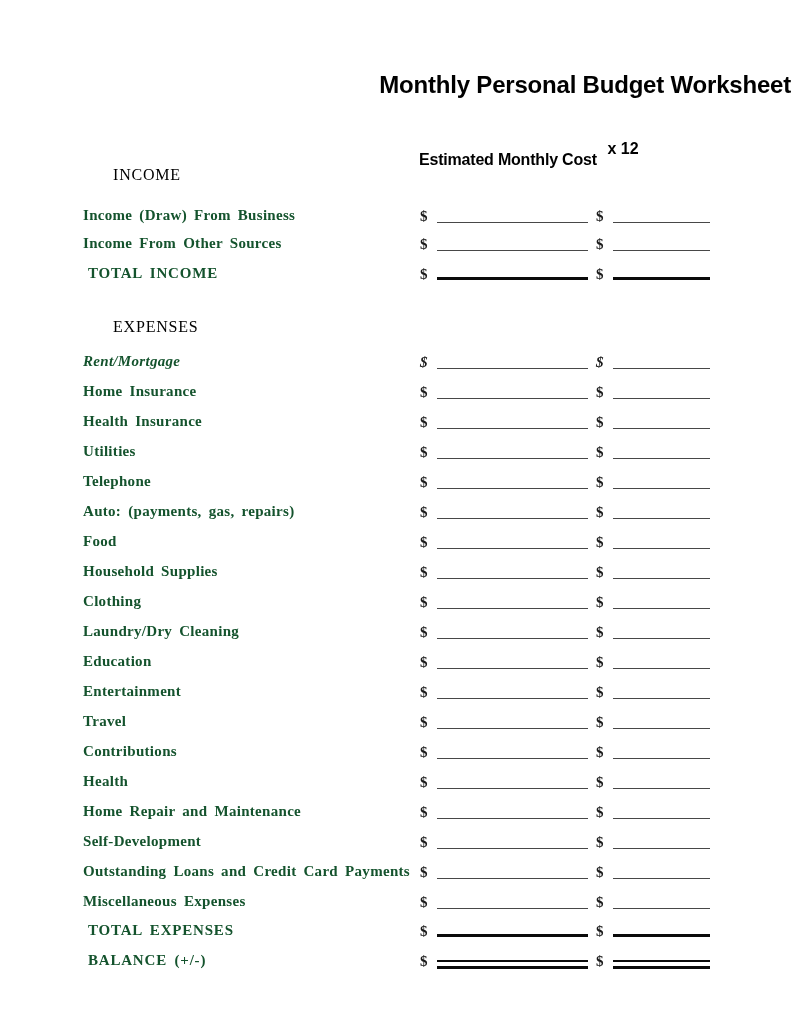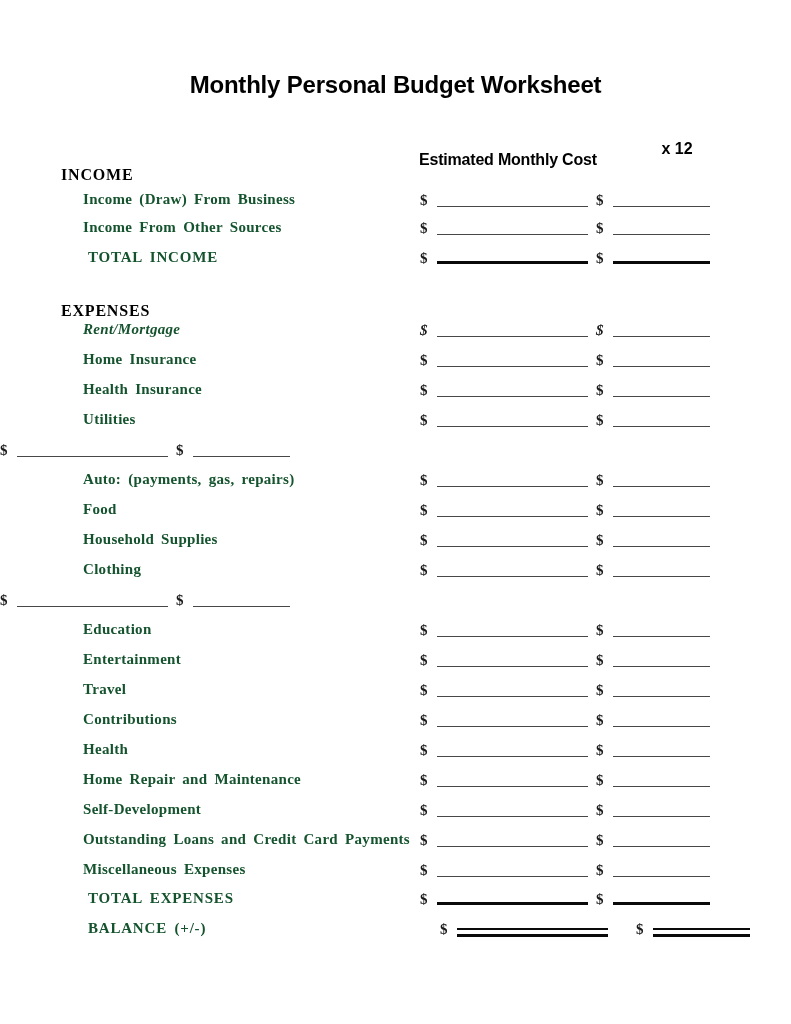--- a/index.html
+++ b/index.html
@@ -9,45 +9,45 @@
     height: 1024px;
     margin: 0 auto;
     background: #ffffff;
     color: #0e0e0e;
     font-family: "Liberation Serif", "DejaVu Serif", serif;
     overflow: hidden;
   }
   .title {
     margin: 0;
     padding-top: 70px;
-    text-align: center;
+    text-align: right;
     font-family: "Liberation Sans", "DejaVu Sans", sans-serif;
     font-size: 24px;
     font-weight: 700;
     letter-spacing: -0.2px;
     color: #000;
     line-height: 29px;
   }
   .colheads {
     position: relative;
     height: 18px;
     margin-top: 40px;
     font-family: "Liberation Sans", "DejaVu Sans", sans-serif;
     font-weight: 700;
     font-size: 16px;
     color: #000;
   }
   .colheads .monthly { position: absolute; left: 419px; top: 12px; letter-spacing: -0.2px; }
-  .colheads .annual  { position: absolute; left: 620px; top: 1px; width: 114px; text-align: center; }
+  .colheads .annual  { position: absolute; left: 566px; top: 1px; width: 114px; text-align: center; }
 
   .sec-heading {
-    margin: 0;
-    padding-left: 61px;
+    margin: 16px;
+    padding-left: 97px;
     font-size: 16px;
-    font-weight: 700;
+    font-weight: 400;
     letter-spacing: 0.8px;
     line-height: 15px;
     color: #000;
   }
   .income-heading   { margin-top: 10px; }
   .expenses-heading { margin-top: 37px; }
 
   .row { display: flex; align-items: flex-end; }
   .row .lbl {
     width: 420px;
@@ -91,21 +91,21 @@
   }
 
   .inc-rows .row:nth-child(1) { height: 26px; }
   .inc-rows .row:nth-child(2) { height: 28px; }
   .inc-rows .row:nth-child(3) { height: 30px; }
 
   .exp-rows .row { height: 30px; }
   .exp-rows .row:first-child { height: 20px; font-style: italic; }
 
   .row.total-expenses { height: 29px; }
-  .row.balance { height: 30px; gap: 20px; }
+  .row.balance { height: 30px; }
 </style>
 </head>
 <body>
 
 <div class="page">
 
   <h1 class="title">Monthly Personal Budget Worksheet</h1>
 
   <div class="colheads">
     <span class="monthly">Estimated Monthly Cost</span>
@@ -191,20 +191,21 @@
       <div class="amt monthly">
         <span class="ds">$</span>
         <span class="line"></span>
       </div>
       <div class="amt annual">
         <span class="ds">$</span>
         <span class="line"></span>
       </div>
     </div>
     <div class="row">
+      <div class="lbl">Telephone</div>
       <div class="amt monthly">
         <span class="ds">$</span>
         <span class="line"></span>
       </div>
       <div class="amt annual">
         <span class="ds">$</span>
         <span class="line"></span>
       </div>
     </div>
     <div class="row">
@@ -245,20 +246,21 @@
       <div class="amt monthly">
         <span class="ds">$</span>
         <span class="line"></span>
       </div>
       <div class="amt annual">
         <span class="ds">$</span>
         <span class="line"></span>
       </div>
     </div>
     <div class="row">
+      <div class="lbl">Laundry/Dry Cleaning</div>
       <div class="amt monthly">
         <span class="ds">$</span>
         <span class="line"></span>
       </div>
       <div class="amt annual">
         <span class="ds">$</span>
         <span class="line"></span>
       </div>
     </div>
     <div class="row">

